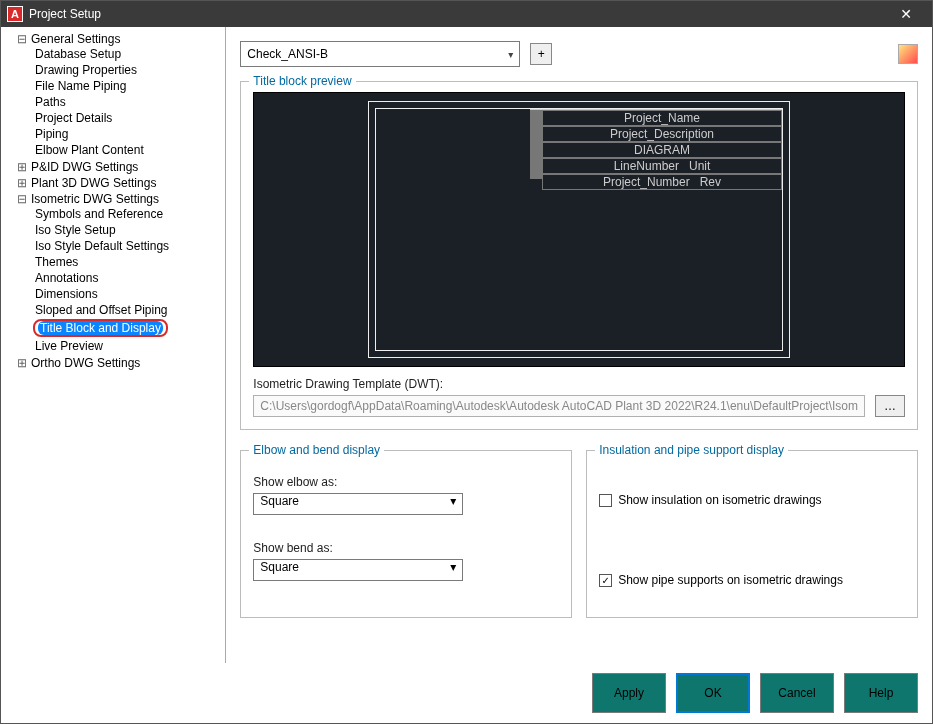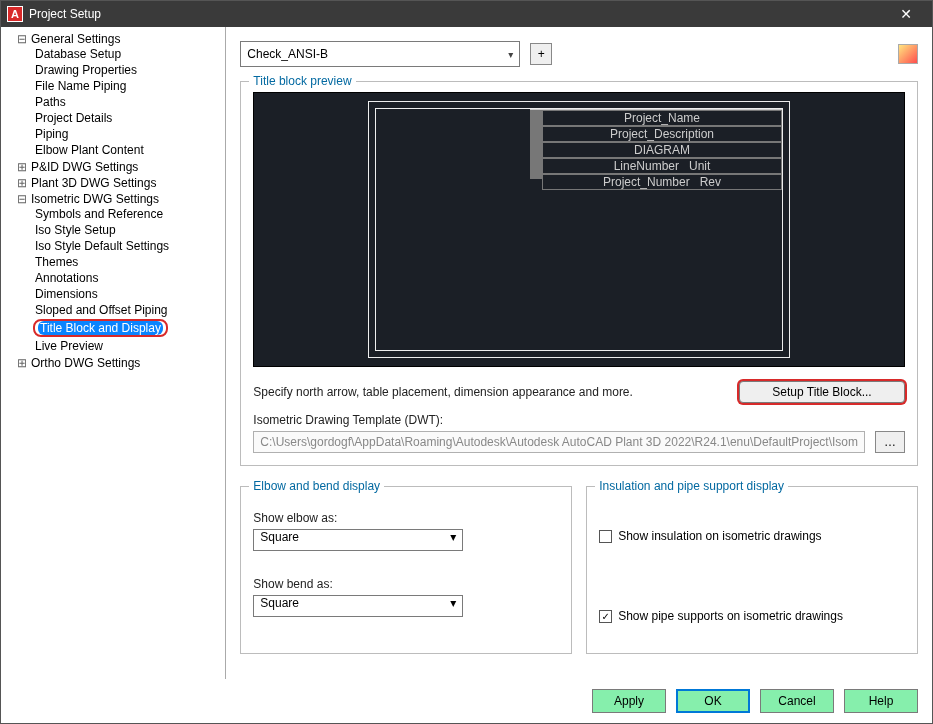--- a/index.html
+++ b/index.html
@@ -45,21 +45,21 @@
 .path-row { display:flex; gap:10px; margin-top:4px;border-radius:9px;}
 .path-input { flex:1; border:1px solid #b0b0b0; background:#fafafa; color:#888; padding:3px 6px; height:22px; white-space:nowrap; overflow:hidden;}
 .dots-btn { width:30px; height:22px; border:1px solid #888; background:#efefef; display:flex; align-items:center; justify-content:center;}
 .two-col { display:flex; gap:14px; margin-top:14px;}
 .two-col .group { flex:1;}
 .sub-lbl{ color:#222; margin-bottom:4px;}
 .select { width:210px; height:22px; border:1px solid #7a7a7a; display:flex; align-items:flex-start; justify-content:space-between; padding:0 6px; background:#fff;}
 .cb-row { display:flex; align-items:center; gap:6px; margin: 18px 0;}
 .cb { width:13px; height:13px; border:1px solid #555; display:flex; align-items:center; justify-content:center; font-size:10px;}
 .footer { display:flex; justify-content:flex-end; gap:10px; padding: 10px 14px; }
-.footer .fbtn { width:74px; height:24px; border:1px solid #7a7a7a; background:#86efac; display:flex; align-items:center; justify-content:center;}
+.footer .fbtn { width:74px; height:40px; border:1px solid #7a7a7a; background:#0f766e; display:flex; align-items:center; justify-content:center;}
 .footer .fbtn.primary { border:2px solid #0078d7;}
 </style>
 </head>
 <body>
 
 <div class="window">
   <div class="titlebar">
     <div class="app-icon">A</div>
     <div class="title">Project Setup</div>
     <div class="close">✕</div>
@@ -167,26 +167,20 @@
                 <div class="tb-r-row">
                       <span>Project_Number</span>
                       <span>Rev</span>
                     </div>
               </div>
             </div>
           </div>
             </div>
         </div>
 
-        <div class="spec-row">
-          <div class="txt">Specify north arrow, table placement, dimension appearance and more.</div>
-          <div class="btn wide highlight">
-              <span>Setup Title Block...</span>
-            </div>
-        </div>
 
         <div class="lbl">Isometric Drawing Template (DWT):</div>
         <div class="path-row">
           <div class="path-input">C:\Users\gordogf\AppData\Roaming\Autodesk\Autodesk AutoCAD Plant 3D 2022\R24.1\enu\DefaultProject\Isom</div>
           <div class="dots-btn">
               <span>…</span>
             </div>
         </div>
       </div>
 

